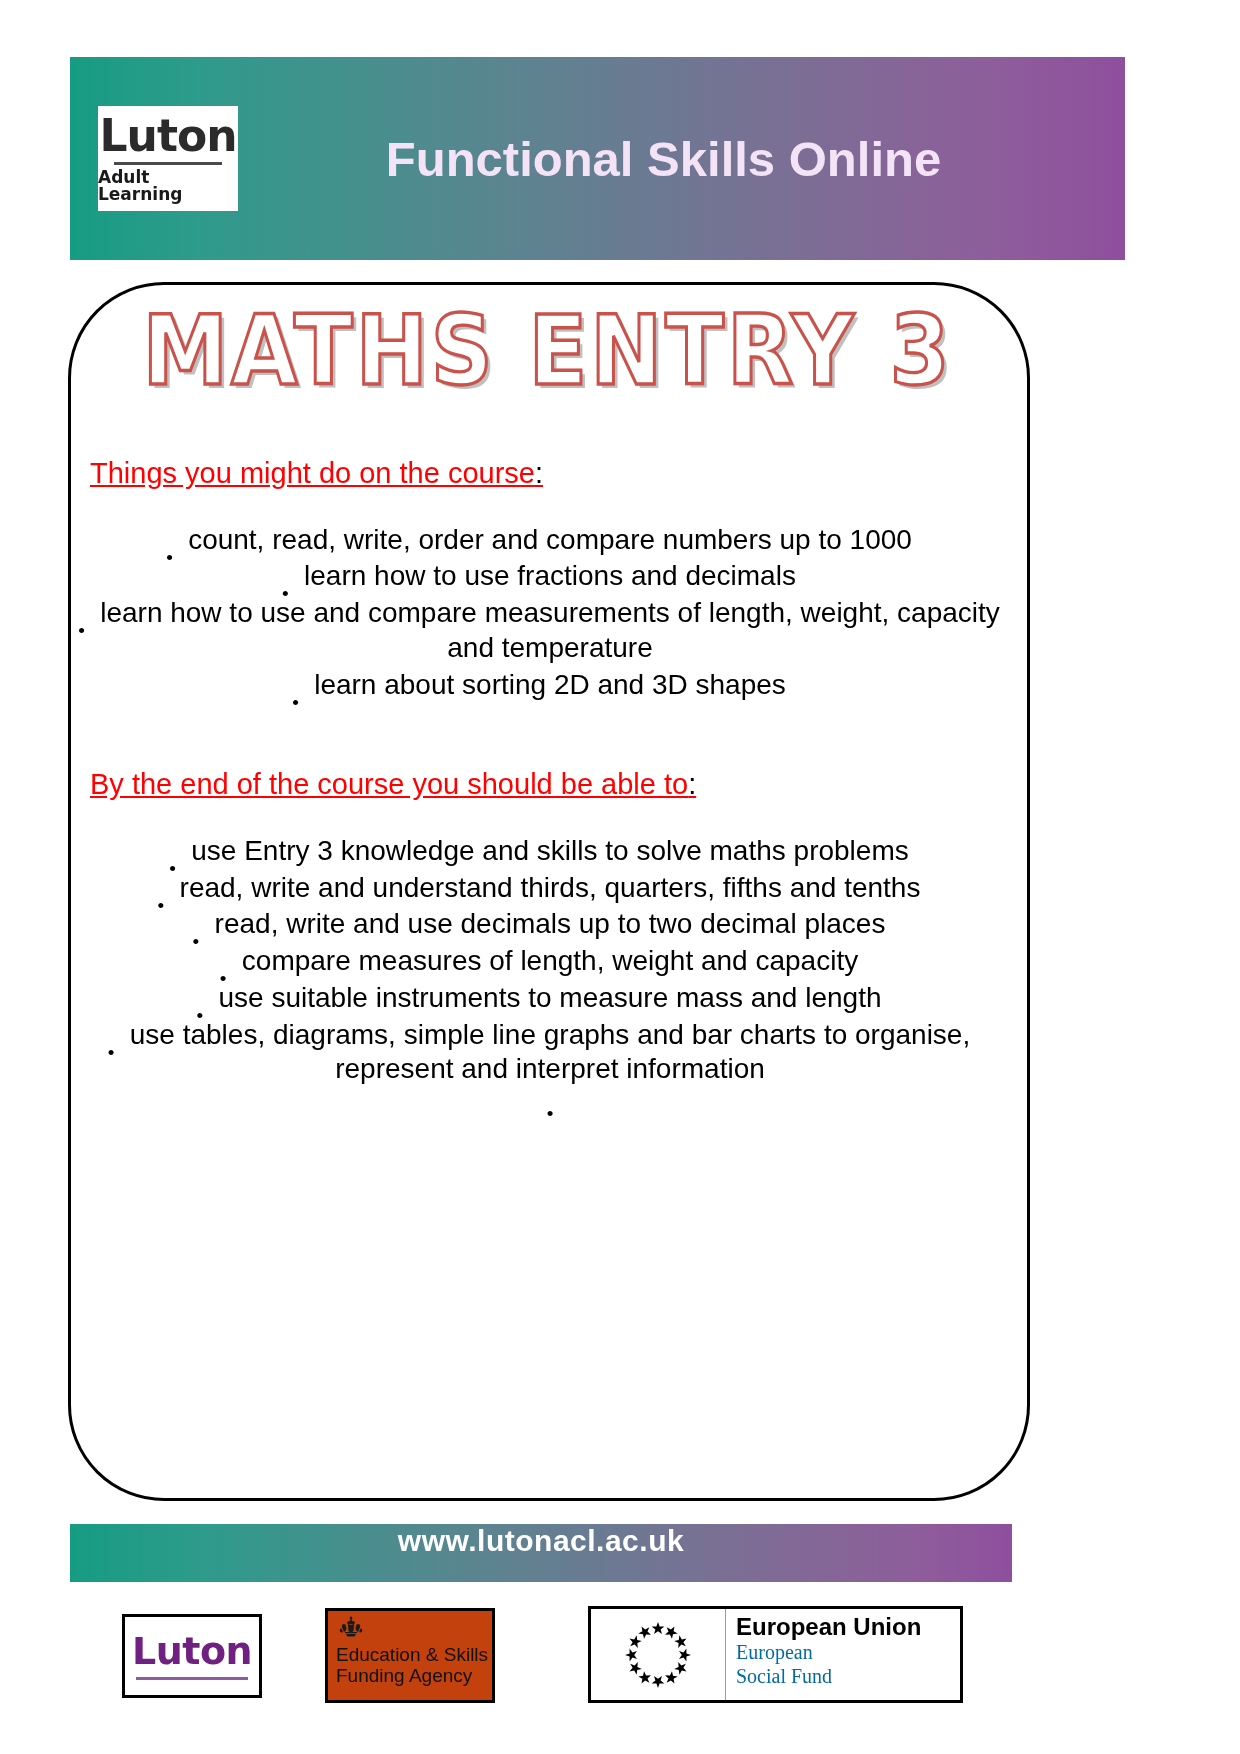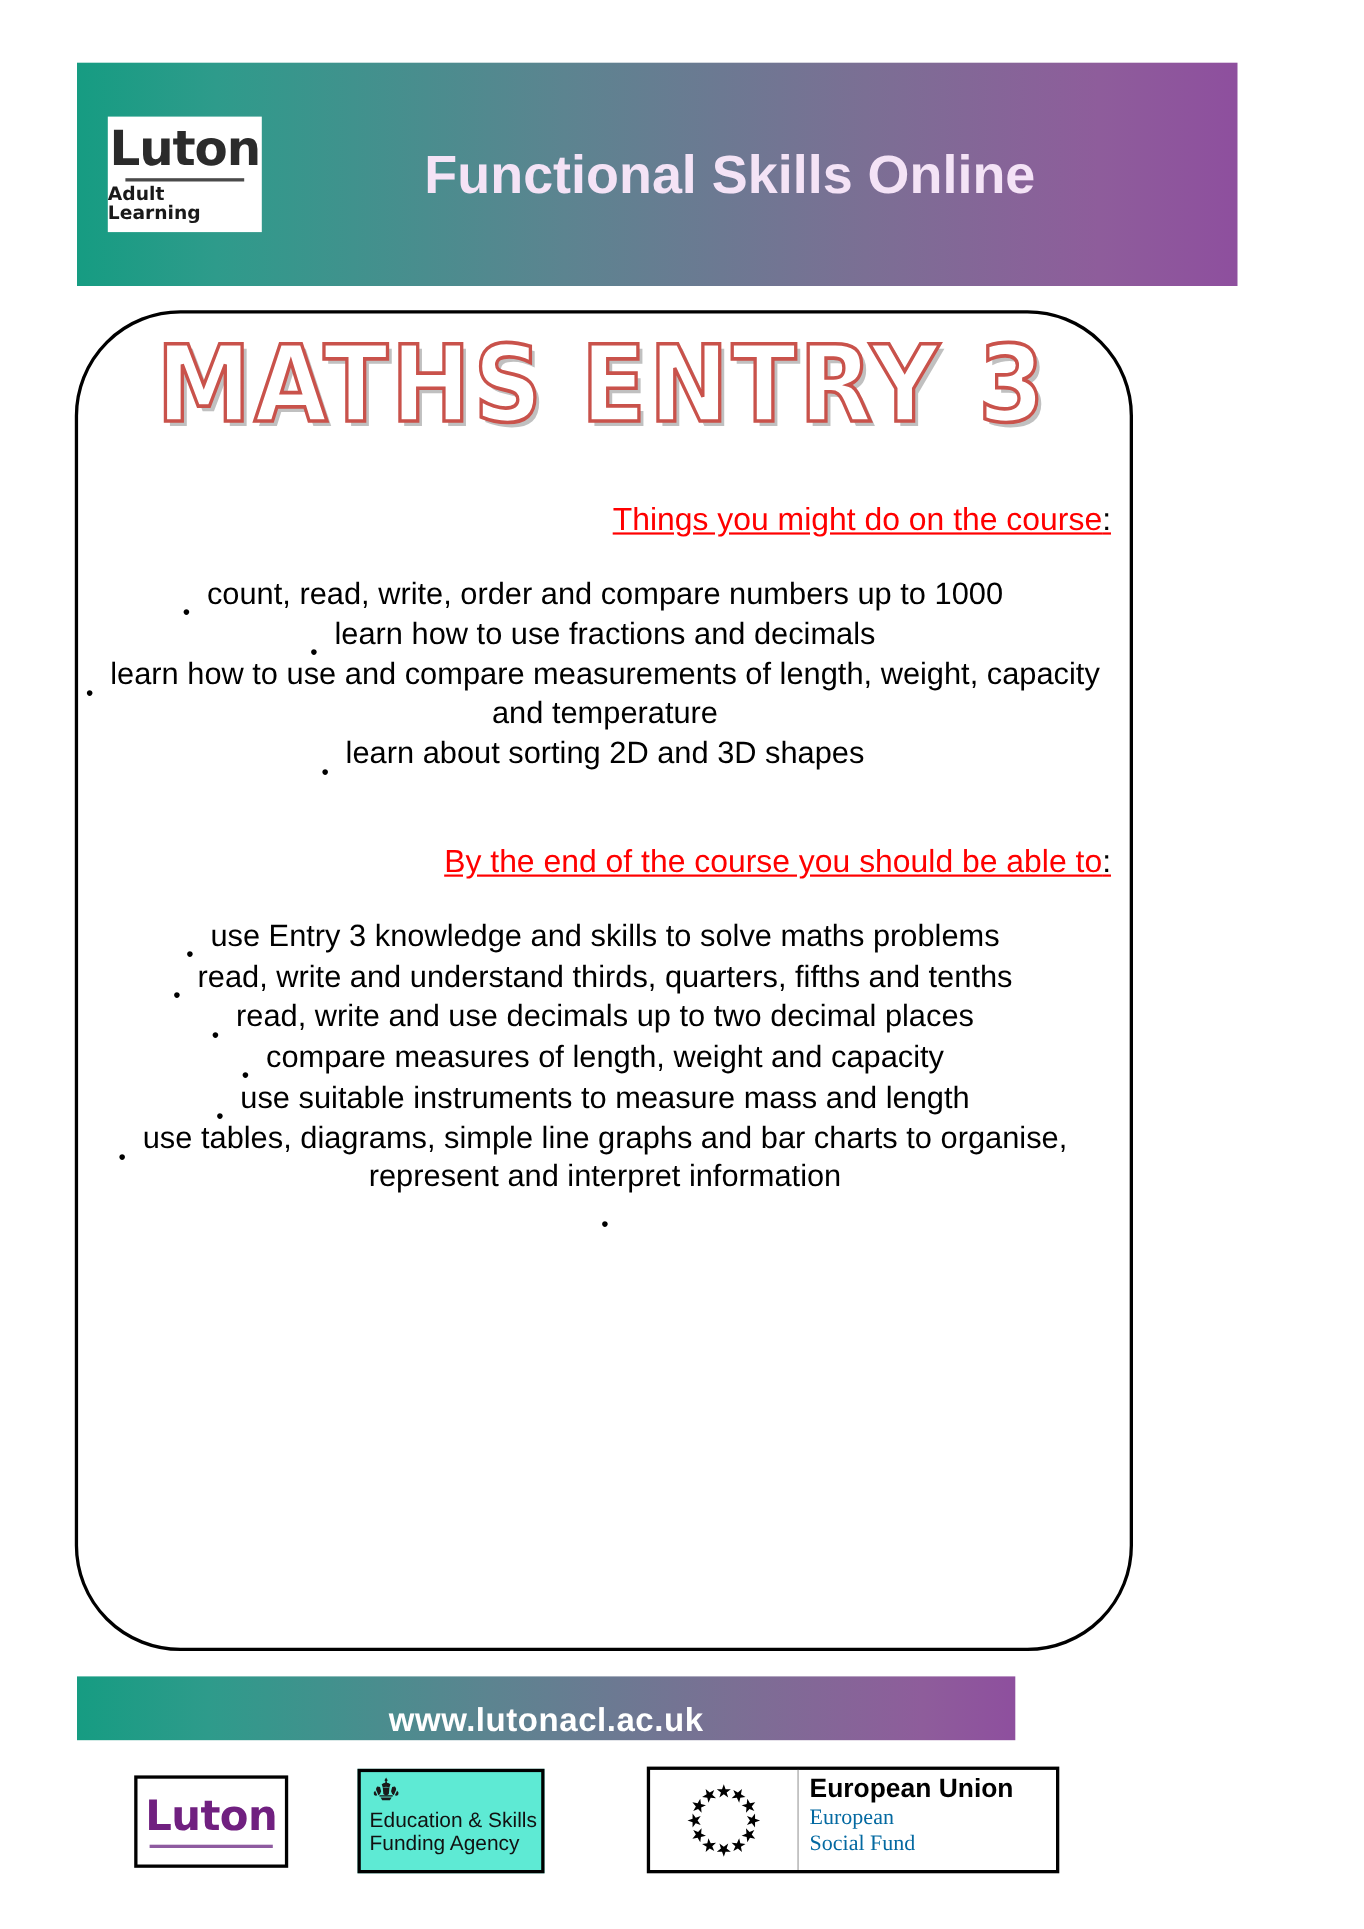--- a/index.html
+++ b/index.html
@@ -102,21 +102,21 @@
   }
 
   
   .body-area {
     position: absolute;
     left: 90px;
     top: 455px;
     width: 920px;
   }
   .section-head {
-    text-align: right;
+    text-align: left;
     font-size: 29px;
     color: #ff0000;
     text-decoration: underline;
     margin: 0;
     line-height: 1.3;
     font-family: "Liberation Sans", sans-serif;
   }
   .section-head .tail {
     color: #000000;
     text-decoration: none;
@@ -155,25 +155,25 @@
     font-size: 19px;
     color: #000000;
     margin-top: 16px;
   }
 
   
   .footer-bar {
     position: absolute;
     left: 70px;
     top: 1524px;
-    width: 853px;
+    width: 942px;
     height: 58px;
     background: linear-gradient(90deg, #169c82 0%, #2e9b8b 14%, #5c8490 44%, #7b6f94 70%, #8e5d9b 90%, #8e4f9e 100%);
     display: flex;
-    align-items: flex-end;
+    align-items: flex-start;
     justify-content: center;
   }
   .footer-url {
     color: #ffffff;
     font-size: 30px;
     font-weight: bold;
     letter-spacing: 0.5px;
     font-family: "Liberation Sans", sans-serif;
   }
 
@@ -213,21 +213,21 @@
     margin-top: 7px;
   }
 
   .logo-esfa {
     position: absolute;
     left: 325px;
     top: 6px;
     width: 170px;
     height: 95px;
     border: 3px solid #000000;
-    background: #5eead4;
+    background: #c2410c;
     padding: 4px 6px 2px 8px;
   }
   .crest {
     width: 30px;
     height: 24px;
     margin-bottom: 1px;
   }
   .logo-esfa .line {
     font-size: 19px;
     color: #111111;

